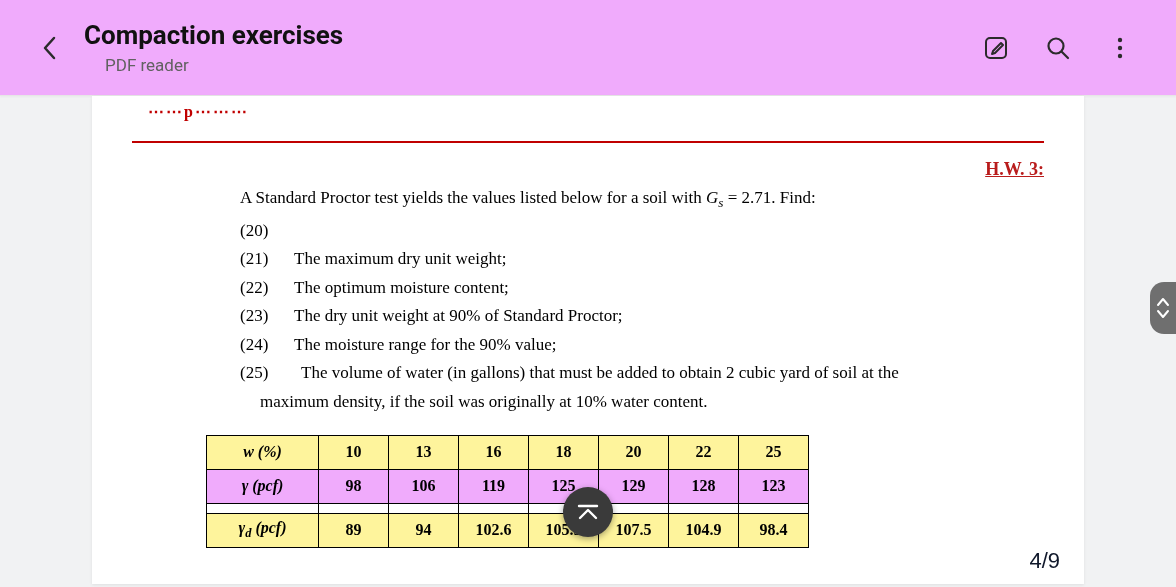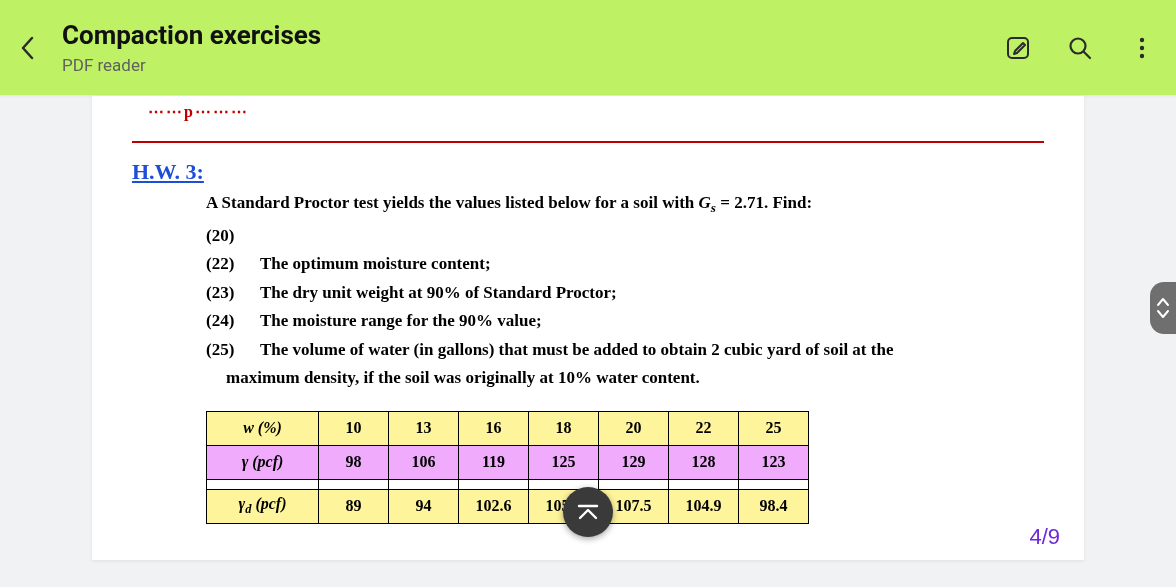--- a/index.html
+++ b/index.html
@@ -6,24 +6,24 @@
     body {
       font-family: -apple-system, BlinkMacSystemFont, "Segoe UI", Roboto, Arial, sans-serif;
       background: #f1f2f3;
       width: 1176px;
       height: 587px;
       overflow: hidden;
       position: relative;
     }
     .header {
       height: 96px;
-      background: #bef264;
-      display: flex;
-      align-items: center;
-      padding: 0 8px;
+      background: #f0abfc;
+      display: flex;
+      align-items: center;
+      padding: 0 30px;
       border-bottom: 1px solid #e6e6e6;
       box-shadow: 0 1px 2px rgba(0,0,0,0.04);
     }
     .back-area {
       width: 40px;
       display: flex;
       align-items: center;
       justify-content: center;
       cursor: pointer;
       margin-right: 14px;
@@ -37,20 +37,21 @@
     .title {
       font-size: 26px;
       font-weight: 700;
       color: #111;
       line-height: 1.2;
     }
     .subtitle {
       font-size: 17px;
       color: #616161;
       margin-top: 4px;
+      margin-left: 21px;
     }
     .header-actions {
       display: flex;
       align-items: center;
       gap: 30px;
       padding-right: 10px;
     }
     .icon-btn {
       width: 32px;
       height: 32px;
@@ -83,42 +84,44 @@
       font-weight: bold;
       letter-spacing: 2px;
       color: #c00000;
       font-size: 16px;
       margin-left: 16px;
     }
     .hw-label {
       font-family: Georgia, "Times New Roman", serif;
       font-weight: bold;
       text-decoration: underline;
-      color: #1d4ed8;
-      font-size: 22px;
+      color: #b91c1c;
+      font-size: 18px;
       margin-bottom: 4px;
+      text-align: right;
     }
     .problem-body {
-      margin-left: 74px;
+      margin-left: 108px;
       font-size: 17px;
       line-height: 1.68;
-      font-weight: bold;
+      font-weight: normal;
     }
     .problem-intro {
       margin-bottom: 2px;
     }
     .item {
       display: flex;
     }
     .item-num {
       width: 54px;
       flex-shrink: 0;
     }
     .item-25 {
       text-align: justify;
+      gap: 7px;
     }
     .data-table {
       border-collapse: collapse;
       margin-top: 18px;
       margin-left: 74px;
       font-family: Georgia, "Times New Roman", serif;
       font-size: 16px;
     }
     .data-table td, .data-table th {
       border: 1.5px solid #000;
@@ -130,21 +133,21 @@
     .data-table .cell { width: 70px; }
     .row-yellow td, .row-yellow th { background: #fef49c; }
     .row-white td, .row-white th { background: #f0abfc; }
     .spacer-row td { height: 10px; border-left: 1.5px solid #000; border-right: 1.5px solid #000; border-top: none; border-bottom: none; background:#fff; }
     .page-num {
       position: absolute;
       right: 24px;
       bottom: 10px;
       font-family: -apple-system, sans-serif;
       font-size: 22px;
-      color: #6d28d9;
+      color: #0f172a;
       font-weight: 400;
     }
     .fab {
       position: absolute;
       left: 50%;
       transform: translateX(-50%);
       bottom: 50px;
       width: 50px;
       height: 50px;
       border-radius: 50%;
@@ -219,20 +222,24 @@
 
     <div class="problem-body">
       <div class="problem-intro">
         <span>A Standard Proctor test yields the values listed below for a soil with </span><span class="sub">G</span><span class="sub subm">s</span><span> = 2.71.  Find:</span>
       </div>
 
       <div class="item">
         <div class="item-num">(20)</div>
       </div>
       <div class="item">
+        <div class="item-num">(21)</div>
+        <div>The maximum dry unit weight;</div>
+      </div>
+      <div class="item">
         <div class="item-num">(22)</div>
         <div>The optimum moisture content;</div>
       </div>
       <div class="item">
         <div class="item-num">(23)</div>
         <div>The dry unit weight at 90% of Standard Proctor;</div>
       </div>
       <div class="item">
         <div class="item-num">(24)</div>
         <div>The moisture range for the 90% value;</div>

